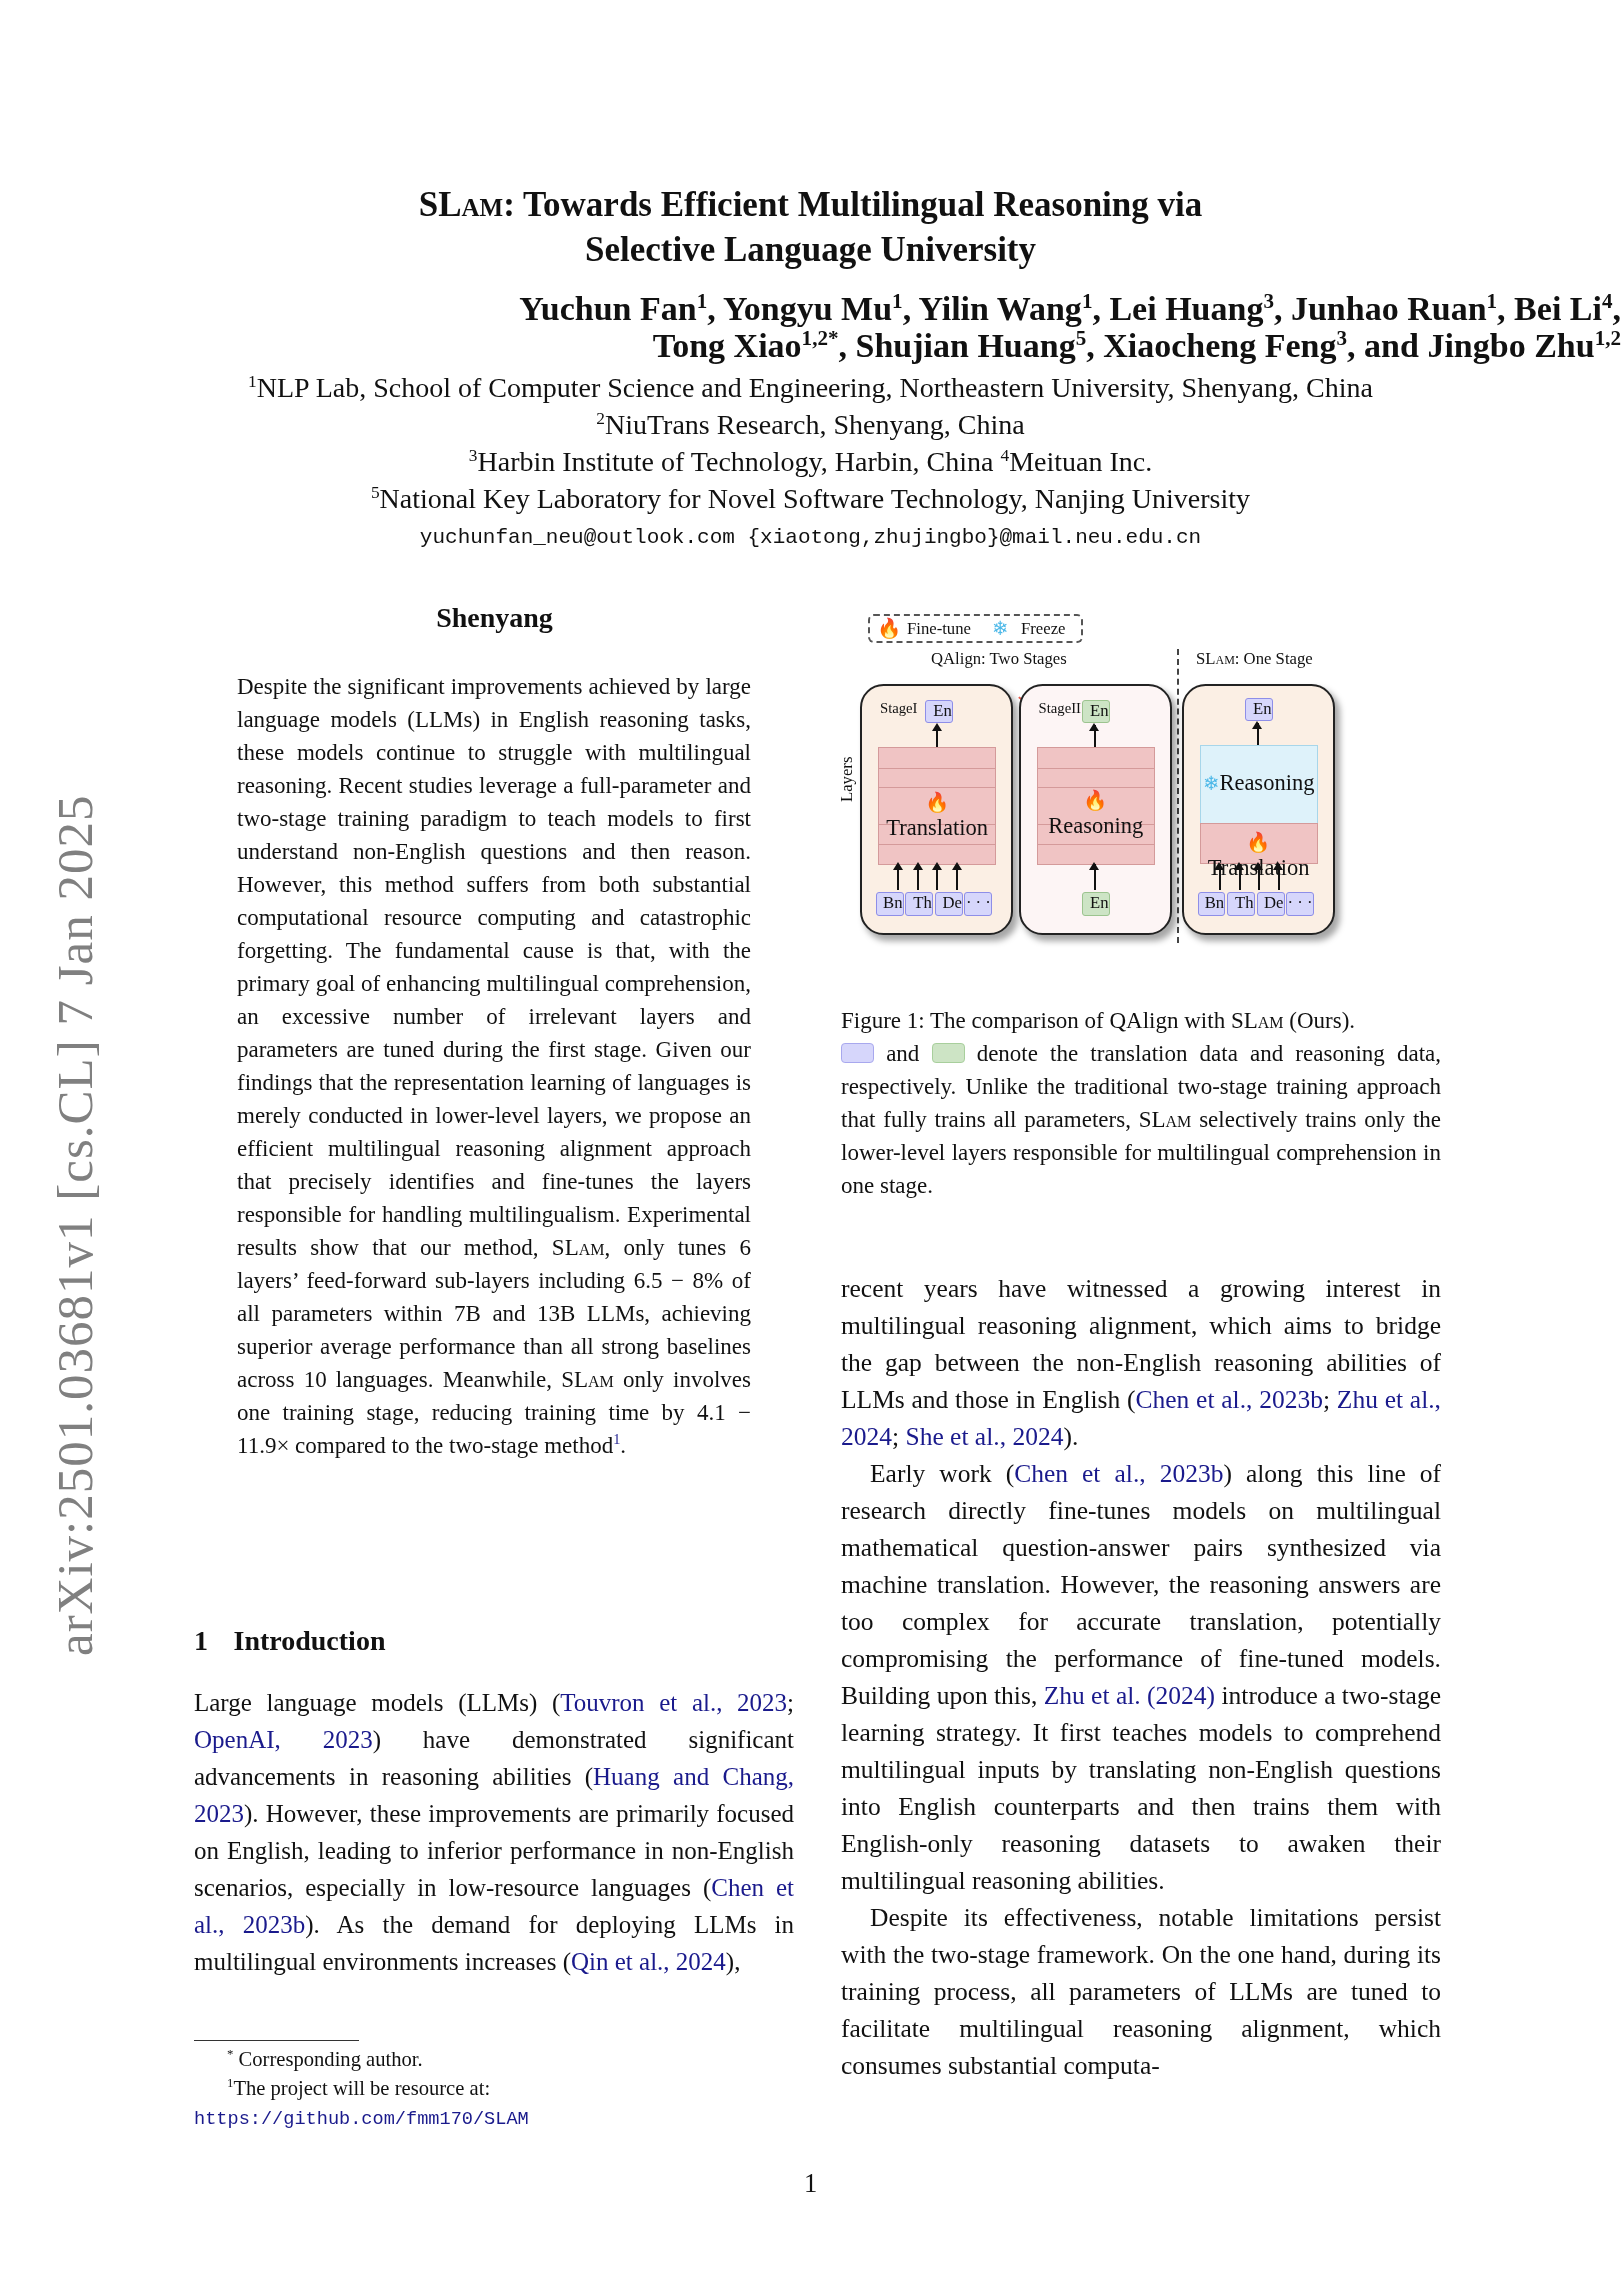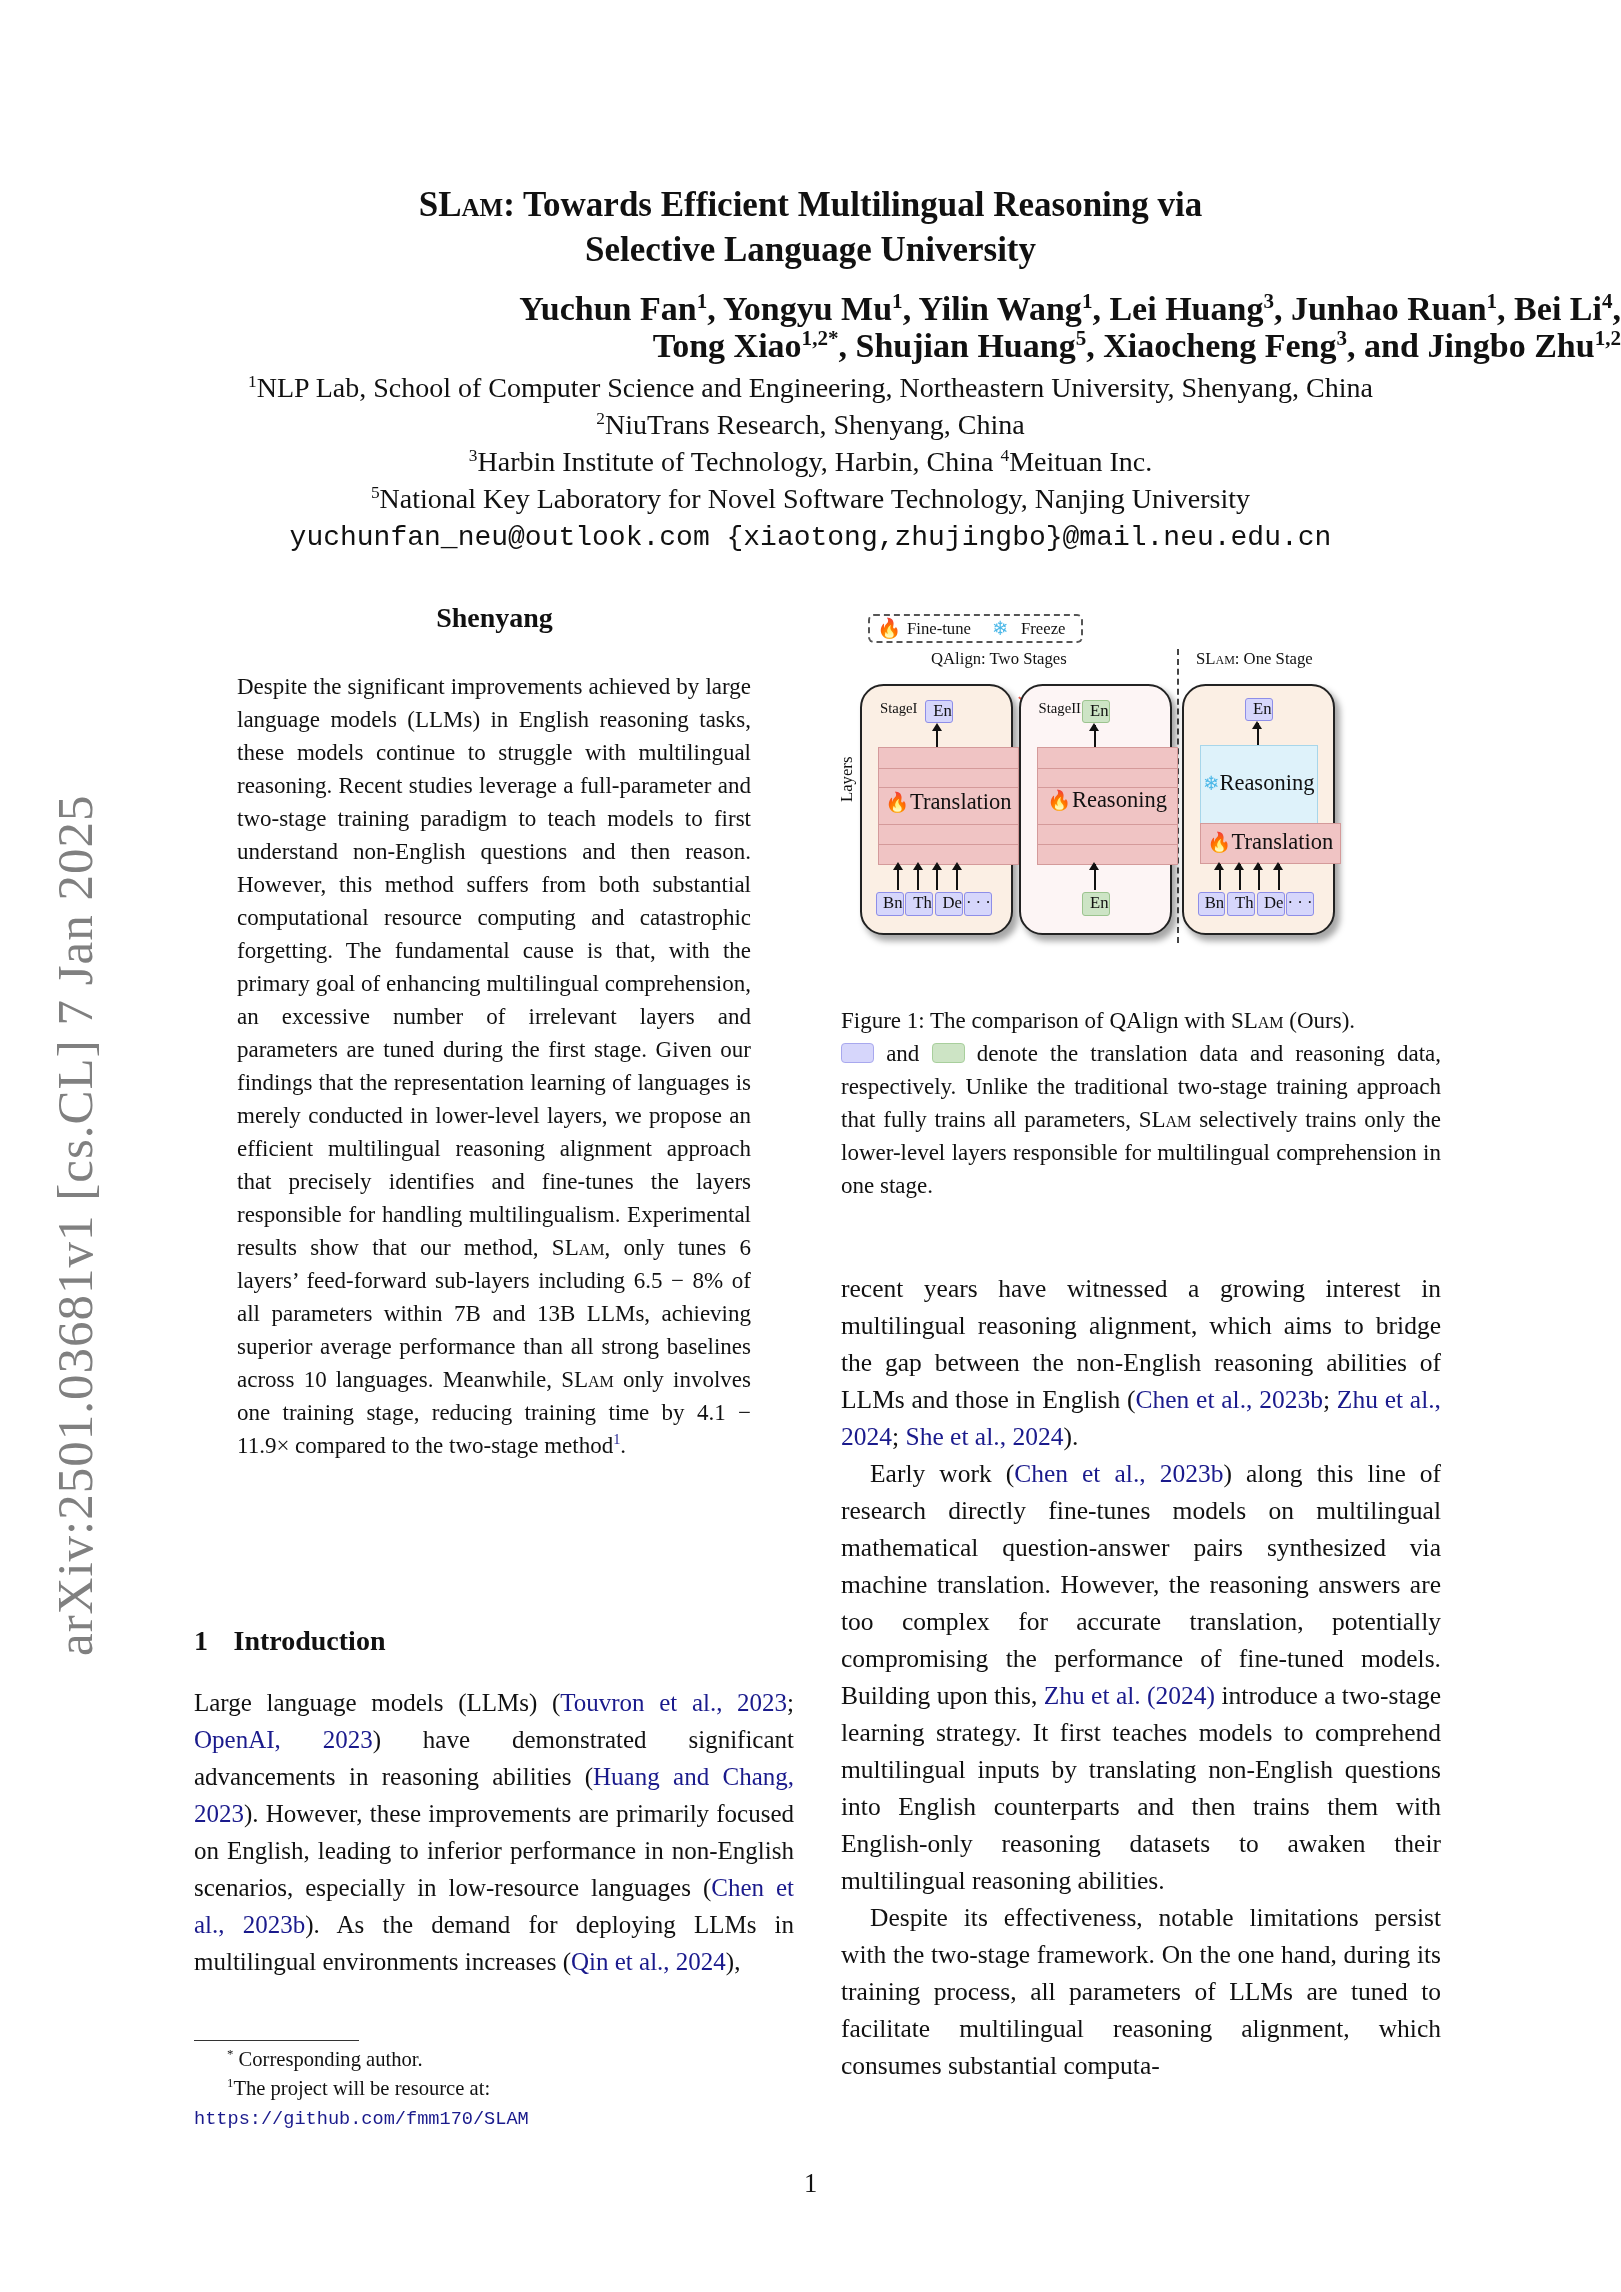--- a/index.html
+++ b/index.html
@@ -16,21 +16,21 @@
      white-space:nowrap; line-height:69px; letter-spacing:1px; }
 
   
   #title { position:absolute; left:0; top:182px; width:1621px; text-align:center;
      font-weight:bold; font-size:35px; line-height:45px; }
   #authors { position:absolute; left:0; top:290px; width:1621px; text-align:right;
      font-weight:bold; font-size:34px; line-height:37px; }
   #affils { position:absolute; left:0; top:369px; width:1621px; text-align:center;
      font-size:28px; line-height:37px; }
   #emails { position:absolute; left:0; top:521px; width:1621px; text-align:center;
-     font-size:28px; line-height:33px; }
+     font-size:21px; line-height:33px; }
   sup { font-size:0.62em; line-height:0; }
 
   
   .col { position:absolute; font-size:24px; line-height:33px; text-align:justify; }
   #abstract-heading { position:absolute; left:235px; top:602px; width:519px; text-align:center;
      font-weight:bold; font-size:28px; }
   #abstract-body { left:237px; top:670px; width:514px; font-size:23px; line-height:33px; }
   #intro-heading { position:absolute; left:194px; top:1625px; font-weight:bold; font-size:28px; }
   #intro-heading .num { margin-right:25.5px; }
   #intro-left { left:194px; top:1684px; width:600px; font-size:25px; line-height:37px; }
@@ -53,21 +53,21 @@
   .grp-label { position:absolute; top:43px; font-size:16.7px; }
   .vdash { position:absolute; left:344px; top:43px; height:294px; border-left:2px dashed #444; }
   .panel { position:absolute; top:78px; width:149px; height:247px; border:2px solid #222; border-radius:23.5px;
      box-shadow:4.9px 5.9px 5.9px rgba(0,0,0,0.35); }
   .panel.warm { background:#fbefe4; }
   .panel.cool { background:#fdf5f5; }
   .stage-lbl { position:absolute; top:13.7px; left:17.6px; font-size:14.7px; }
   .tok { position:absolute; height:21.6px; border:1.5px solid #8e8ee8; background:#d6d6fb; border-radius:3px;
      font-size:16.7px; line-height:20.6px; text-align:right; }
   .tok.green { background:#cde4c5; border-color:#9cc48f; }
-  .layers { position:absolute; background:#f0c4c4; border:1px solid #d49a9a;padding-left:23px; }
+  .layers { position:absolute; background:#f0c4c4; border:1px solid #d49a9a; }
   .layers .ln { position:absolute; left:0; width:100%; border-top:1px solid #d49a9a; }
   .block-lbl { position:absolute; left:0; width:100%; text-align:center; font-size:22.5px; }
   .arrow { position:absolute; width:2px; background:#111; }
   .arrow:after { content:""; position:absolute; left:-4.9px; top:-2px; border-left:5.9px solid transparent;
      border-right:5.9px solid transparent; border-bottom:8.8px solid #111; }
   .fire { color:#e94b1b; font-size:19.6px; }
   .snow { color:#4cb8e8; font-size:19.6px; }
   .layers-axis { position:absolute; left:3.9px; top:196px; transform:rotate(-90deg); transform-origin:0 0; font-size:16.7px; }
 
   #fig-caption { position:absolute; left:841px; top:1004px; width:600px; font-size:23px; line-height:33px; text-align:justify; }

